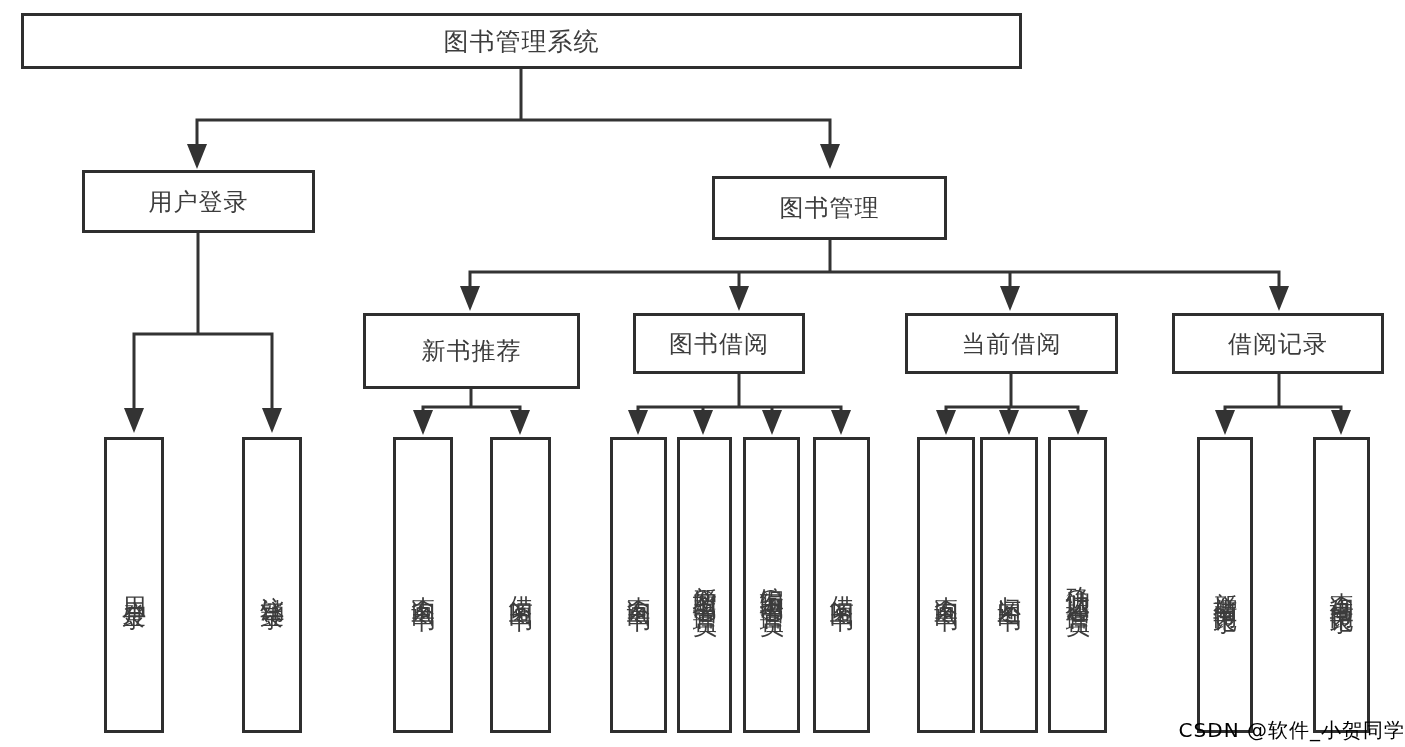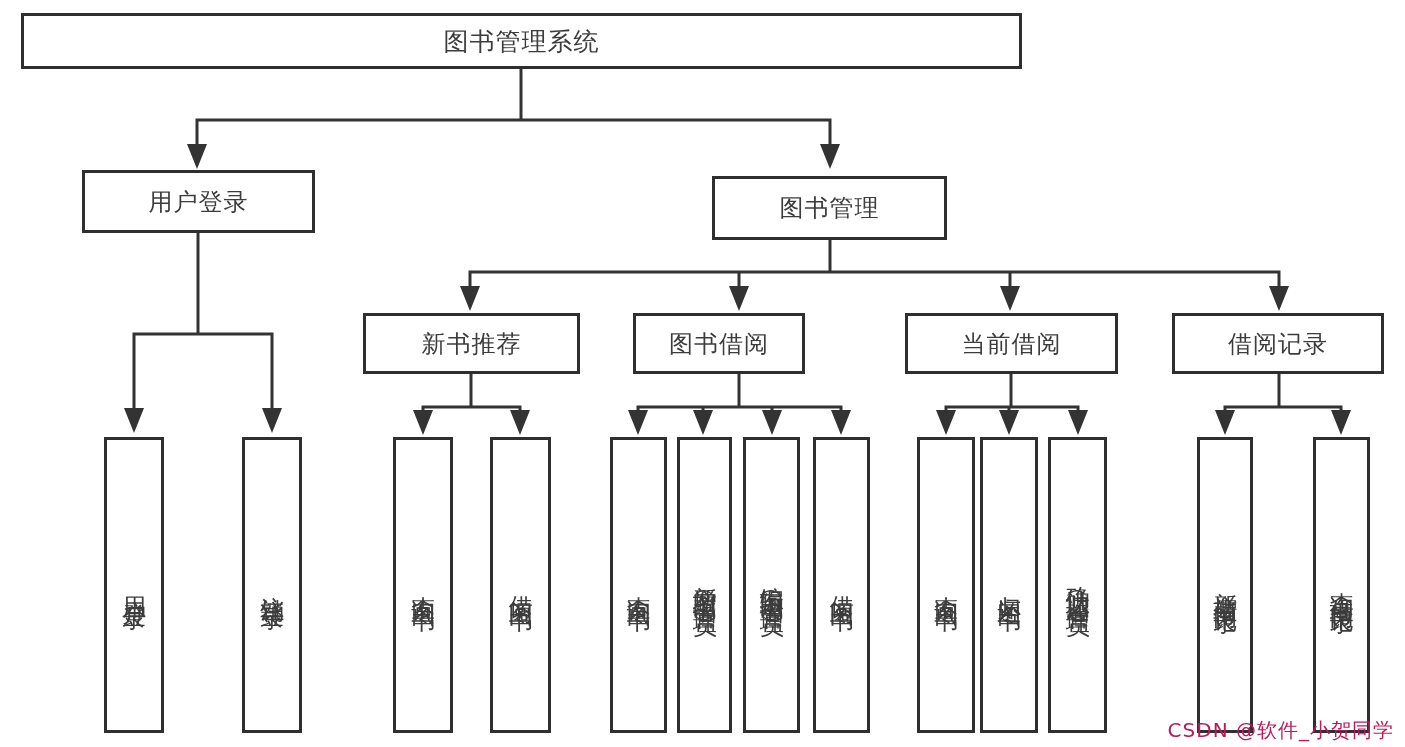--- a/index.html
+++ b/index.html
@@ -27,24 +27,24 @@
   .lvl-v .v-label {
     writing-mode:vertical-rl;
     text-orientation:mixed;
     font-size:24px;
     letter-spacing:4px;
     line-height:1.1;
     white-space:nowrap;
   }
   .watermark {
     position:absolute;
-    right:11px; bottom:3px;
+    right:0; bottom:3px;
     font-size:20px;
     letter-spacing:1px;
-    color:#be185d;
+    color:#000000;
     margin-top:44px;
   }
 </style>
 </head>
 <body>
 
 <div class="canvas">
 
   <svg class="connectors">
 
@@ -112,21 +112,21 @@
     <span>图书管理系统</span>
   </div>
 
   <div class="node lvl-h" style="left:82px;top:170px;width:233px;height:63px">
     <span>用户登录</span>
   </div>
   <div class="node lvl-h" style="left:712px;top:176px;width:235px;height:64px">
     <span>图书管理</span>
   </div>
 
-  <div class="node lvl-h" style="left:363px;top:313px;width:217px;height:61px">
+  <div class="node lvl-h" style="left:363px;top:313px;width:217px;height:76px">
     <span>新书推荐</span>
   </div>
   <div class="node lvl-h" style="left:633px;top:313px;width:172px;height:61px">
     <span>图书借阅</span>
   </div>
   <div class="node lvl-h" style="left:1172px;top:313px;width:212px;height:61px">
     <span>借阅记录</span>
   </div>
   <div class="node lvl-h" style="left:905px;top:313px;width:213px;height:61px">
     <span>当前借阅</span>

